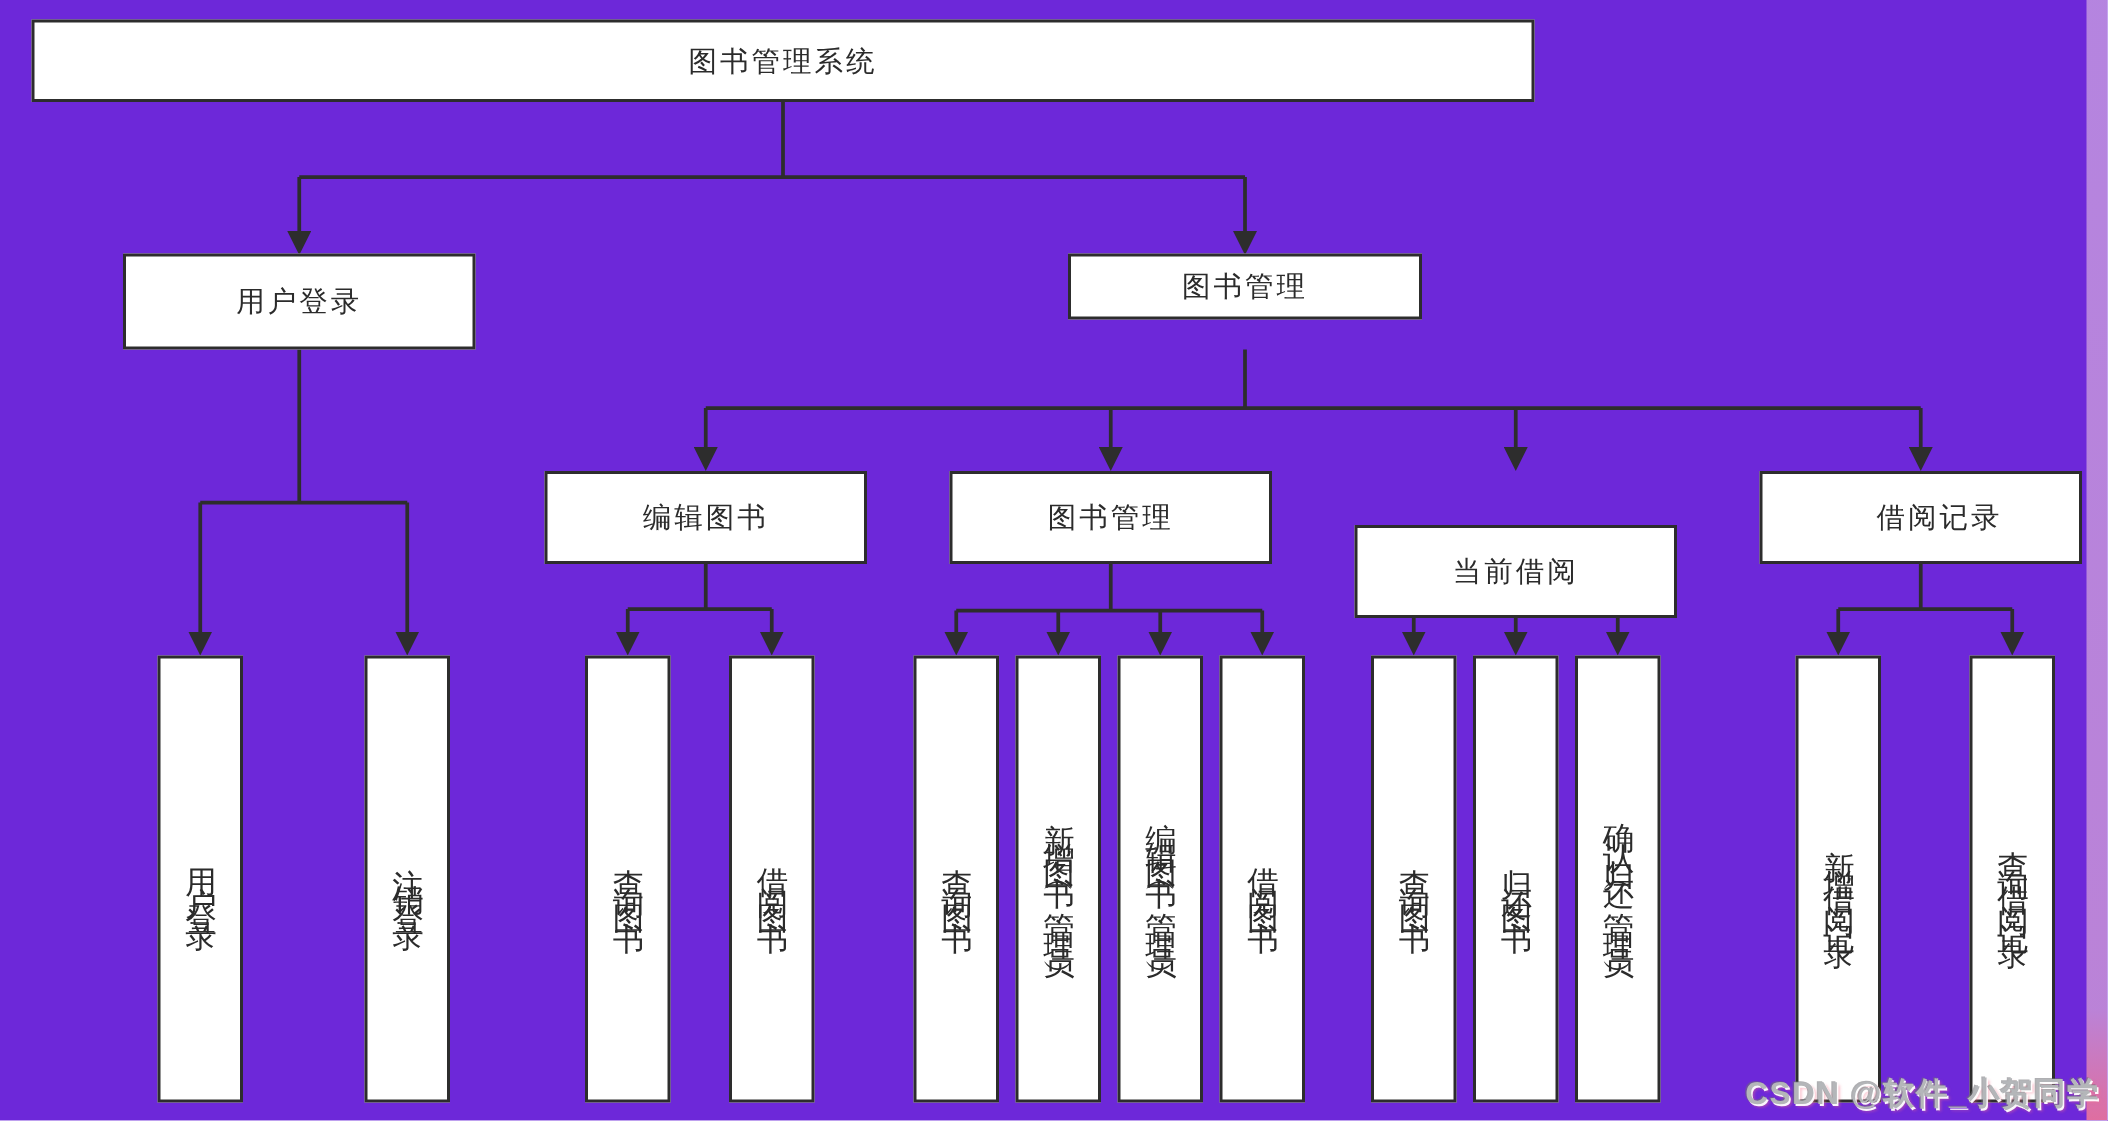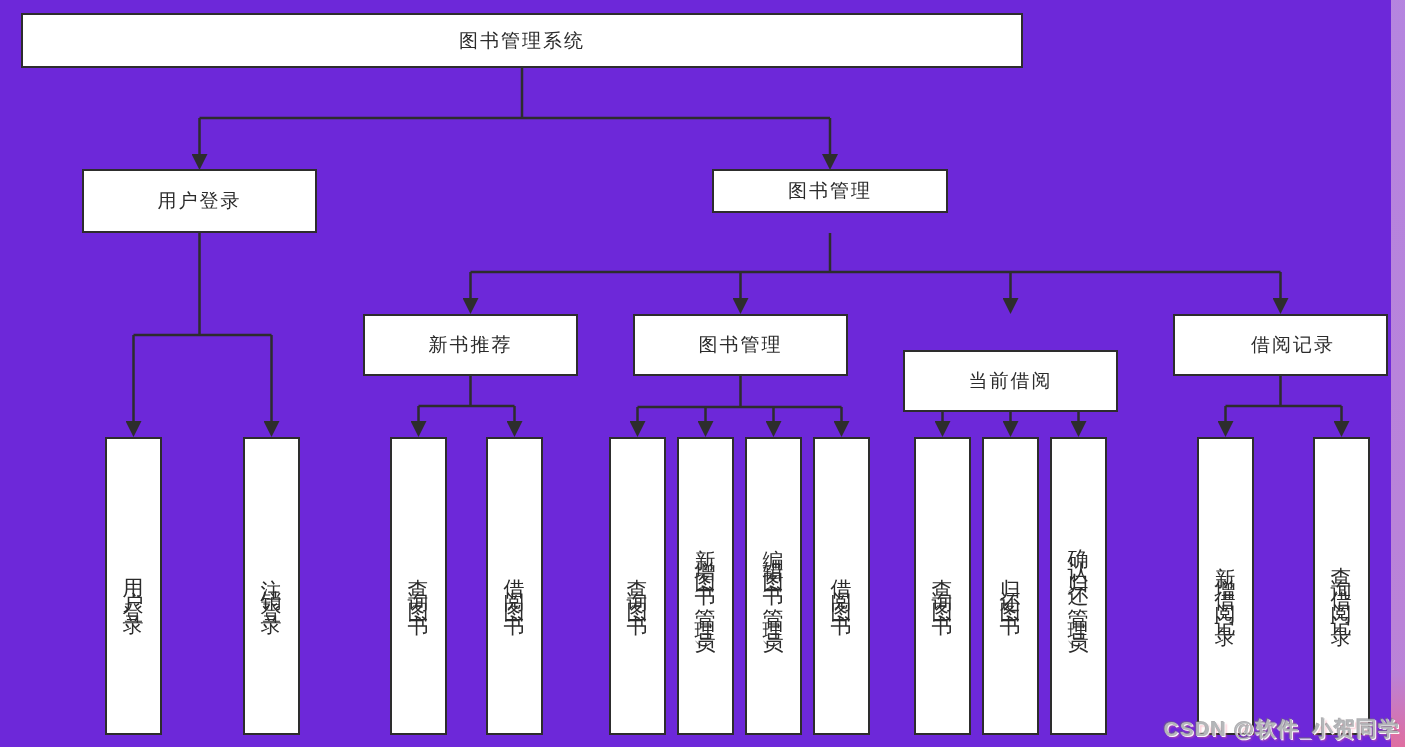--- a/index.html
+++ b/index.html
@@ -90,21 +90,21 @@
   </div>
 
   <div class="node h lvl1a">
     <span>用户登录</span>
   </div>
   <div class="node h lvl1b">
     <span>图书管理</span>
   </div>
 
   <div class="node h lvl2 l2a">
-    <span>新书推荐</span>
+    <span>编辑图书</span>
   </div>
   <div class="node h lvl2 l2b">
     <span>图书管理</span>
   </div>
   <div class="node h lvl2 l2c">
     <span>当前借阅</span>
   </div>
   <div class="node h lvl2 l2d">
     <span>借阅记录</span>
   </div>

